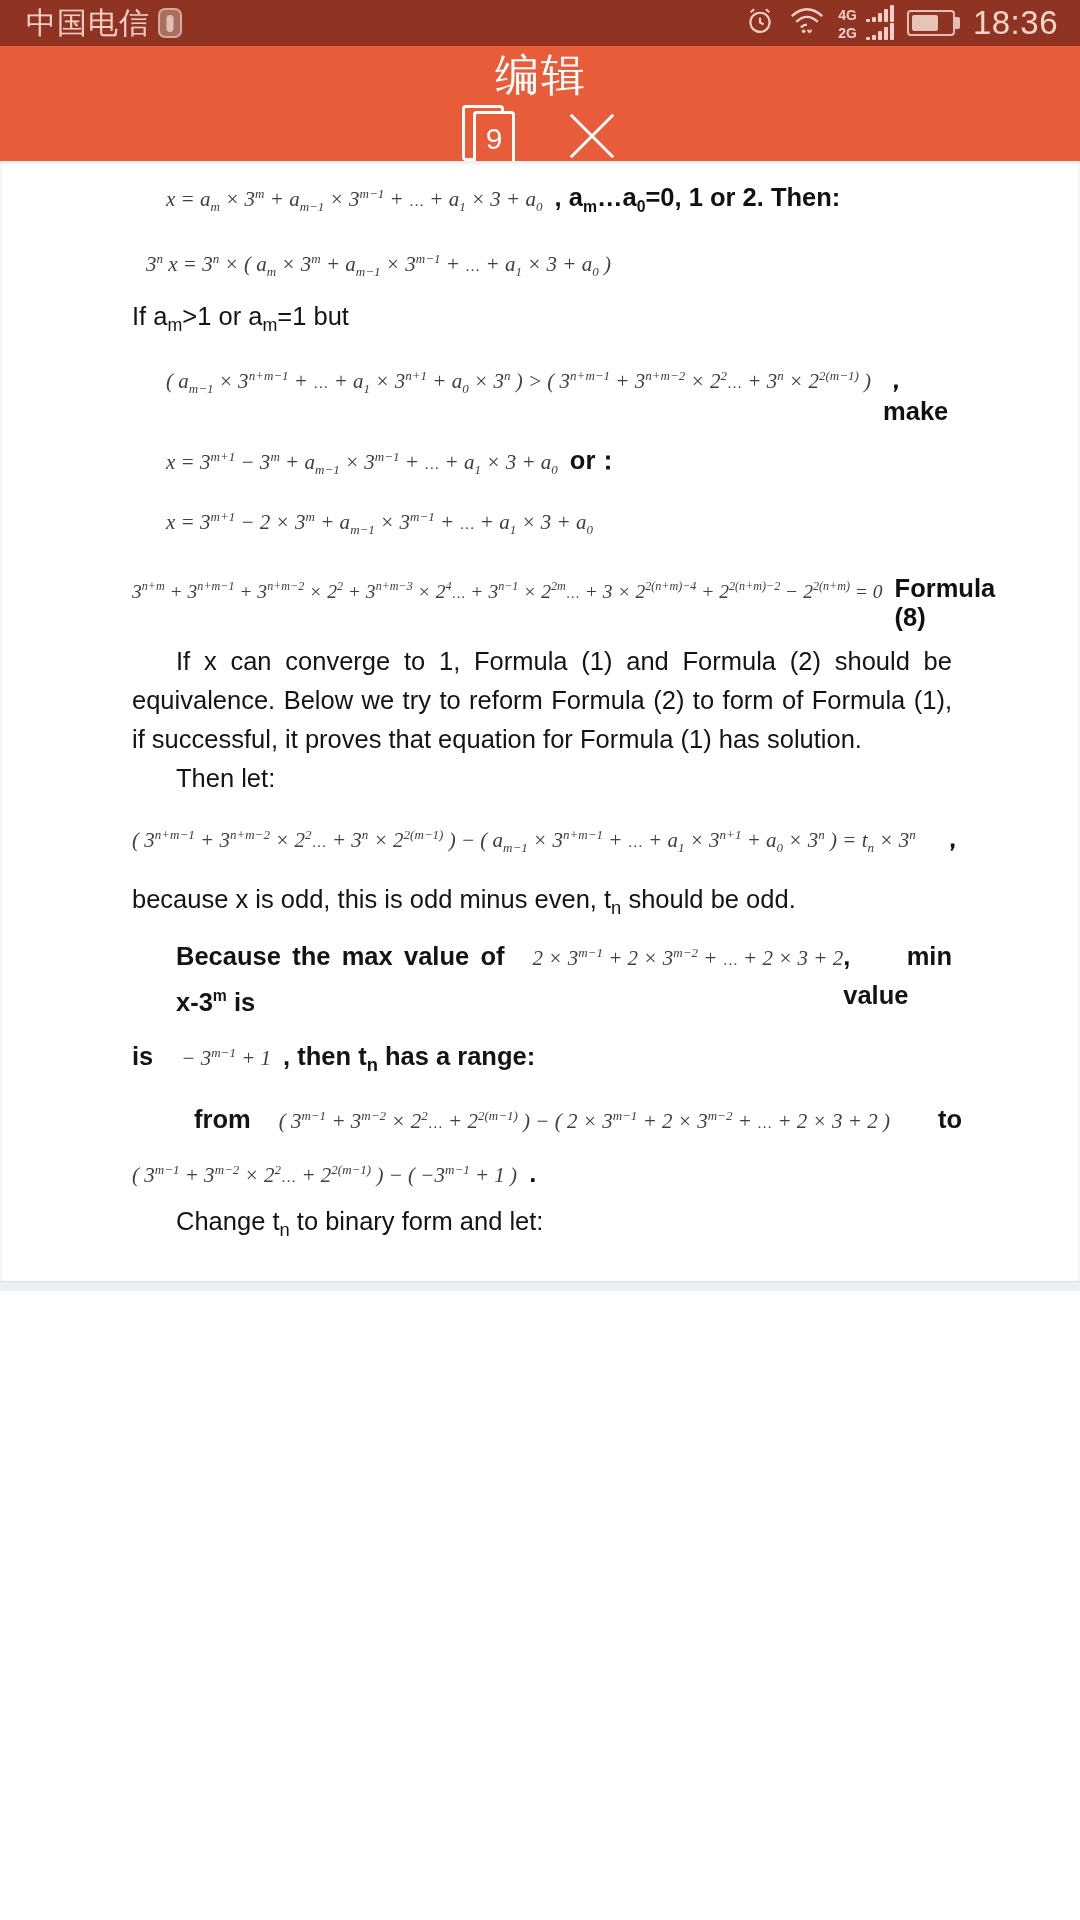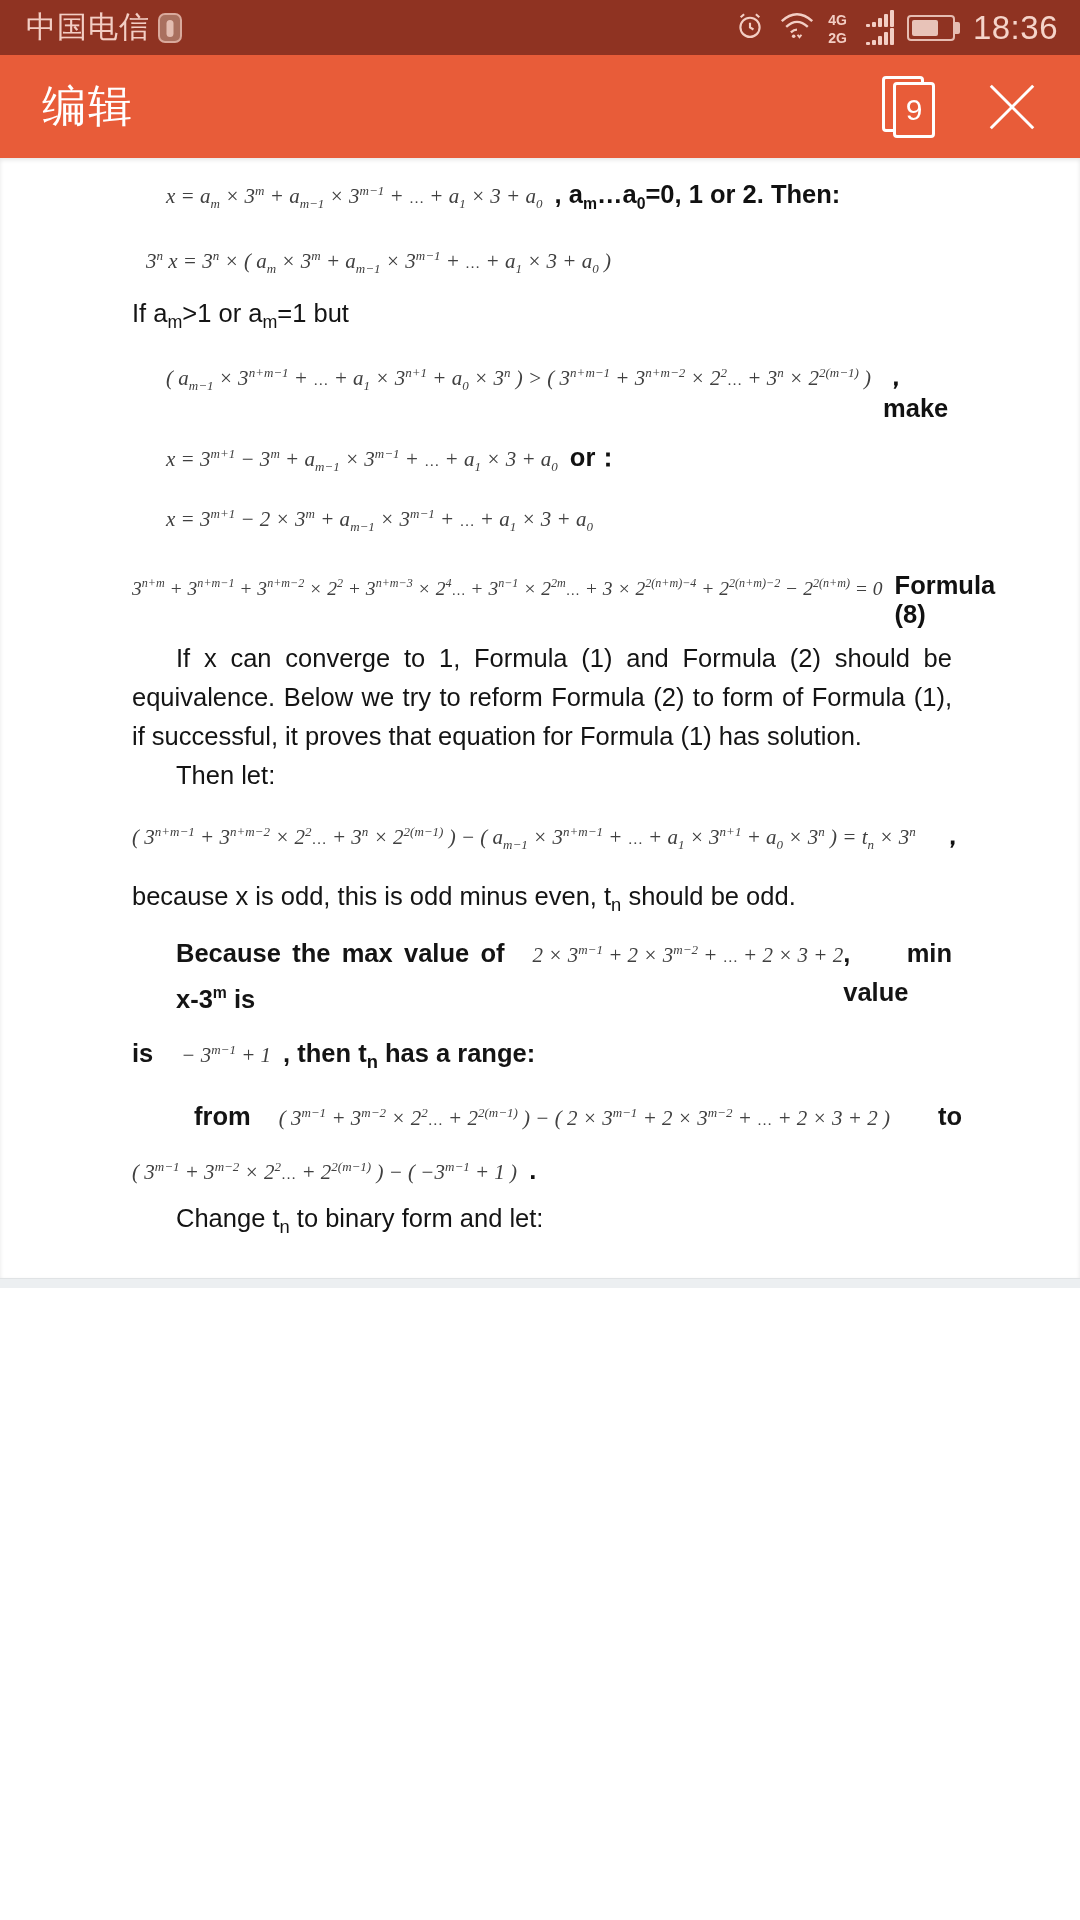--- a/index.html
+++ b/index.html
@@ -5,21 +5,21 @@
   * { box-sizing: border-box; margin: 0; padding: 0; }
   html, body {
     width: 1080px; height: 1920px;
     background: #ffffff;
     font-family: "Liberation Sans", "DejaVu Sans", sans-serif;
     overflow: hidden;
   }
 
   
   .statusbar {
-    height: 55px;
+    height: 46px;
     background: #8f3322;
     display: flex;
     align-items: center;
     justify-content: space-between;
     padding: 0 22px 0 26px;
     color: #f0c9bf;
   }
   .sb-left { display: flex; align-items: center; gap: 8px; }
   .carrier { font-size: 30px; color: #f3cec4; letter-spacing: 1px; }
   .sim-icon {
@@ -35,47 +35,48 @@
     transform: translateX(-50%);
     width: 7px; height: 17px;
     border-radius: 4px;
     background: #e3bdb1;
   }
   .sb-right { display: flex; align-items: center; gap: 13px; }
   .ico { display: block; }
   .clock-time { font-size: 33px; color: #f5d4ca; margin-left: 5px; letter-spacing: 0.5px; }
 
   .net-stack { display: flex; flex-direction: column; justify-content: center; gap: 2px; }
-  .net-row { display: flex; align-items: flex-end; gap: 19px; }
+  .net-row { display: flex; align-items: flex-end; gap: 9px; }
   .net-label { font-size: 14px; line-height: 14px; color: #f3cec4; font-weight: bold; }
   .bars { display: flex; align-items: flex-end; gap: 2px; height: 16px; }
   .bars i { display: block; width: 4px; background: #f3cec4; border-radius: 1px; }
 
   .battery {
     width: 48px; height: 26px;
     border: 2px solid #e6bdb2;
     border-radius: 4px;
     position: relative;
     display: flex; align-items: center;
   }
   .battery::after {
     content: ""; position: absolute; right: -7px; top: 50%;
     transform: translateY(-50%);
     width: 5px; height: 12px; background: #e6bdb2; border-radius: 0 2px 2px 0;
   }
   .battery > span { display: block; height: 16px; background: #e8c3b8; margin-left: 3px; border-radius: 2px; }
 
   
   .appbar {
-    height: 103px;
+    height: 115px;
     background: #e85c39;
     display: flex;
     align-items: center;
     justify-content: space-between;
     padding: 0 40px 0 42px;
+    flex-direction: column;
   }
   .appbar-title { font-size: 44px; color: #ffffff; letter-spacing: 2px; }
   .appbar-actions { display: flex; align-items: center; gap: 46px; }
   .pages-icon { position: relative; width: 56px; height: 62px; }
   .pages-icon .back {
     position: absolute; left: 0; top: 0;
     width: 42px; height: 56px;
     border: 3px solid #ffffff; border-radius: 4px;
   }
   .pages-icon .front {

